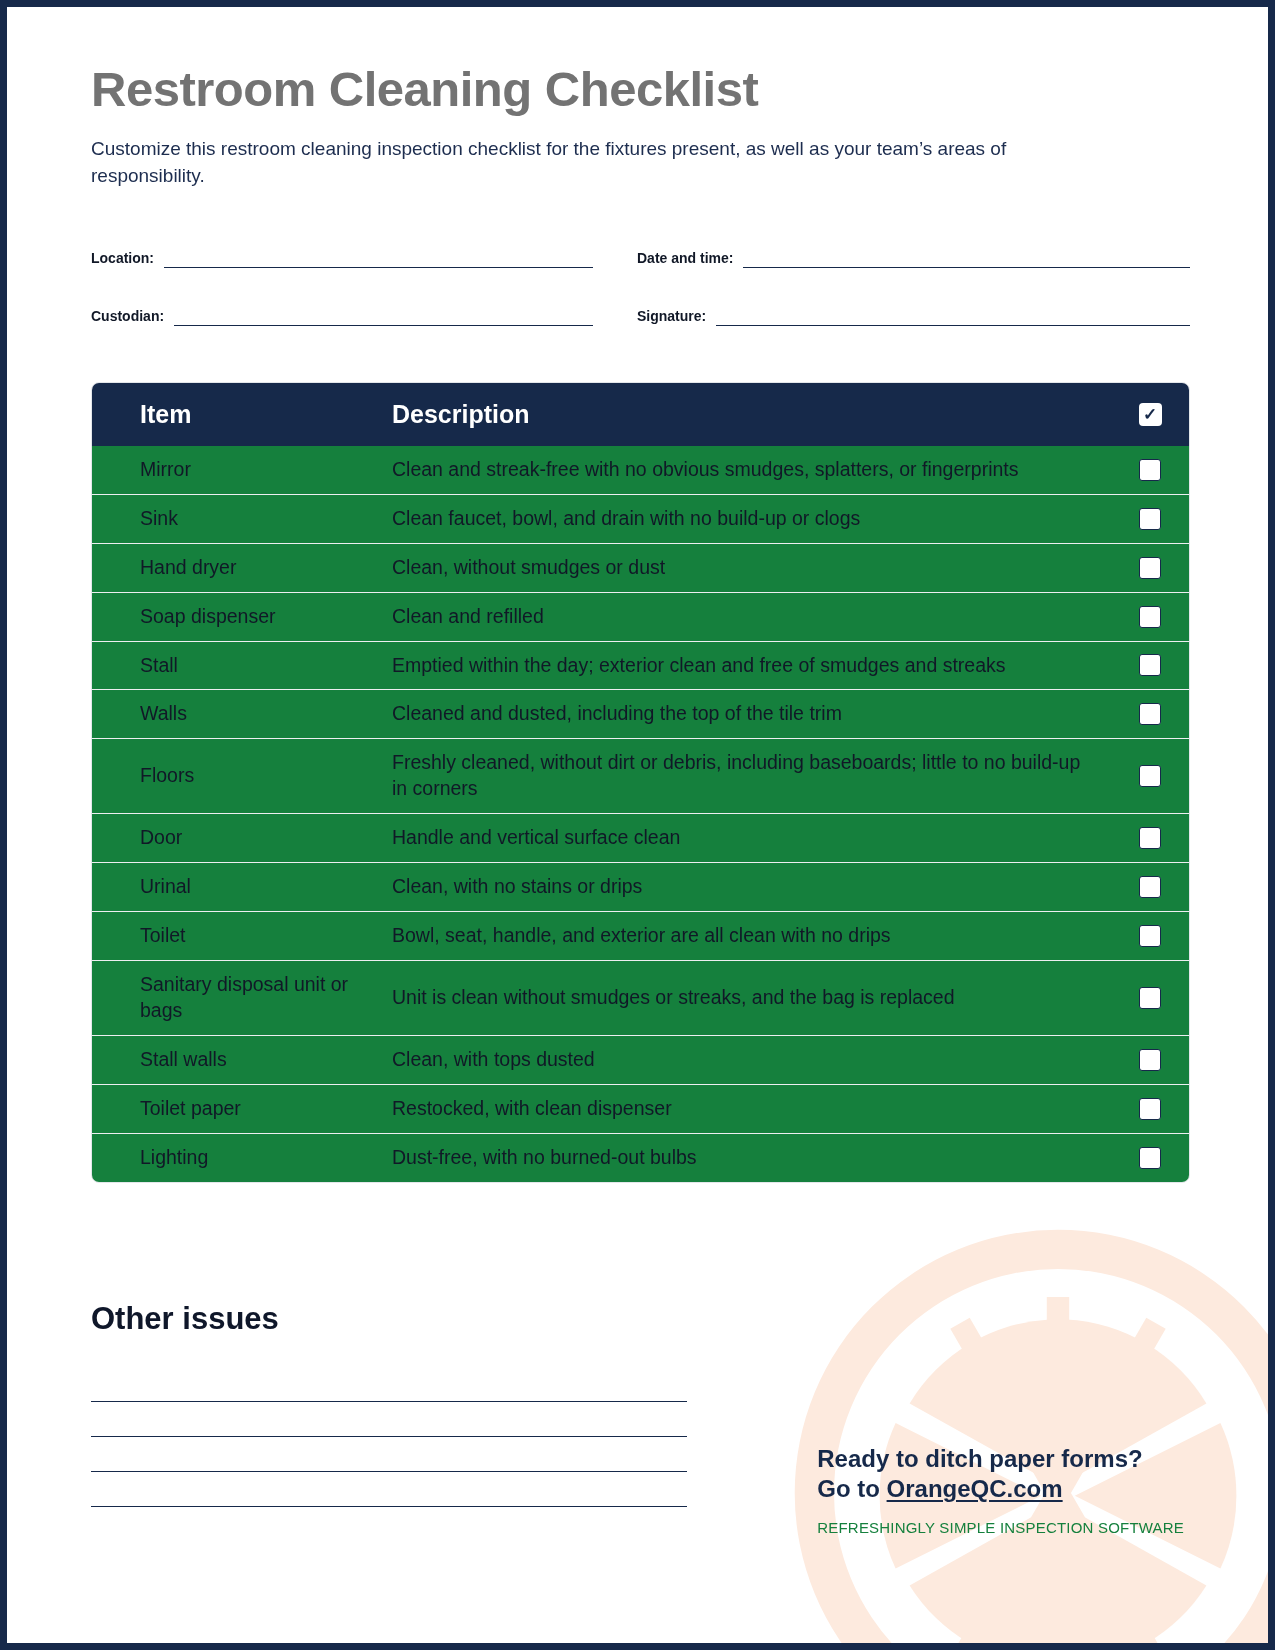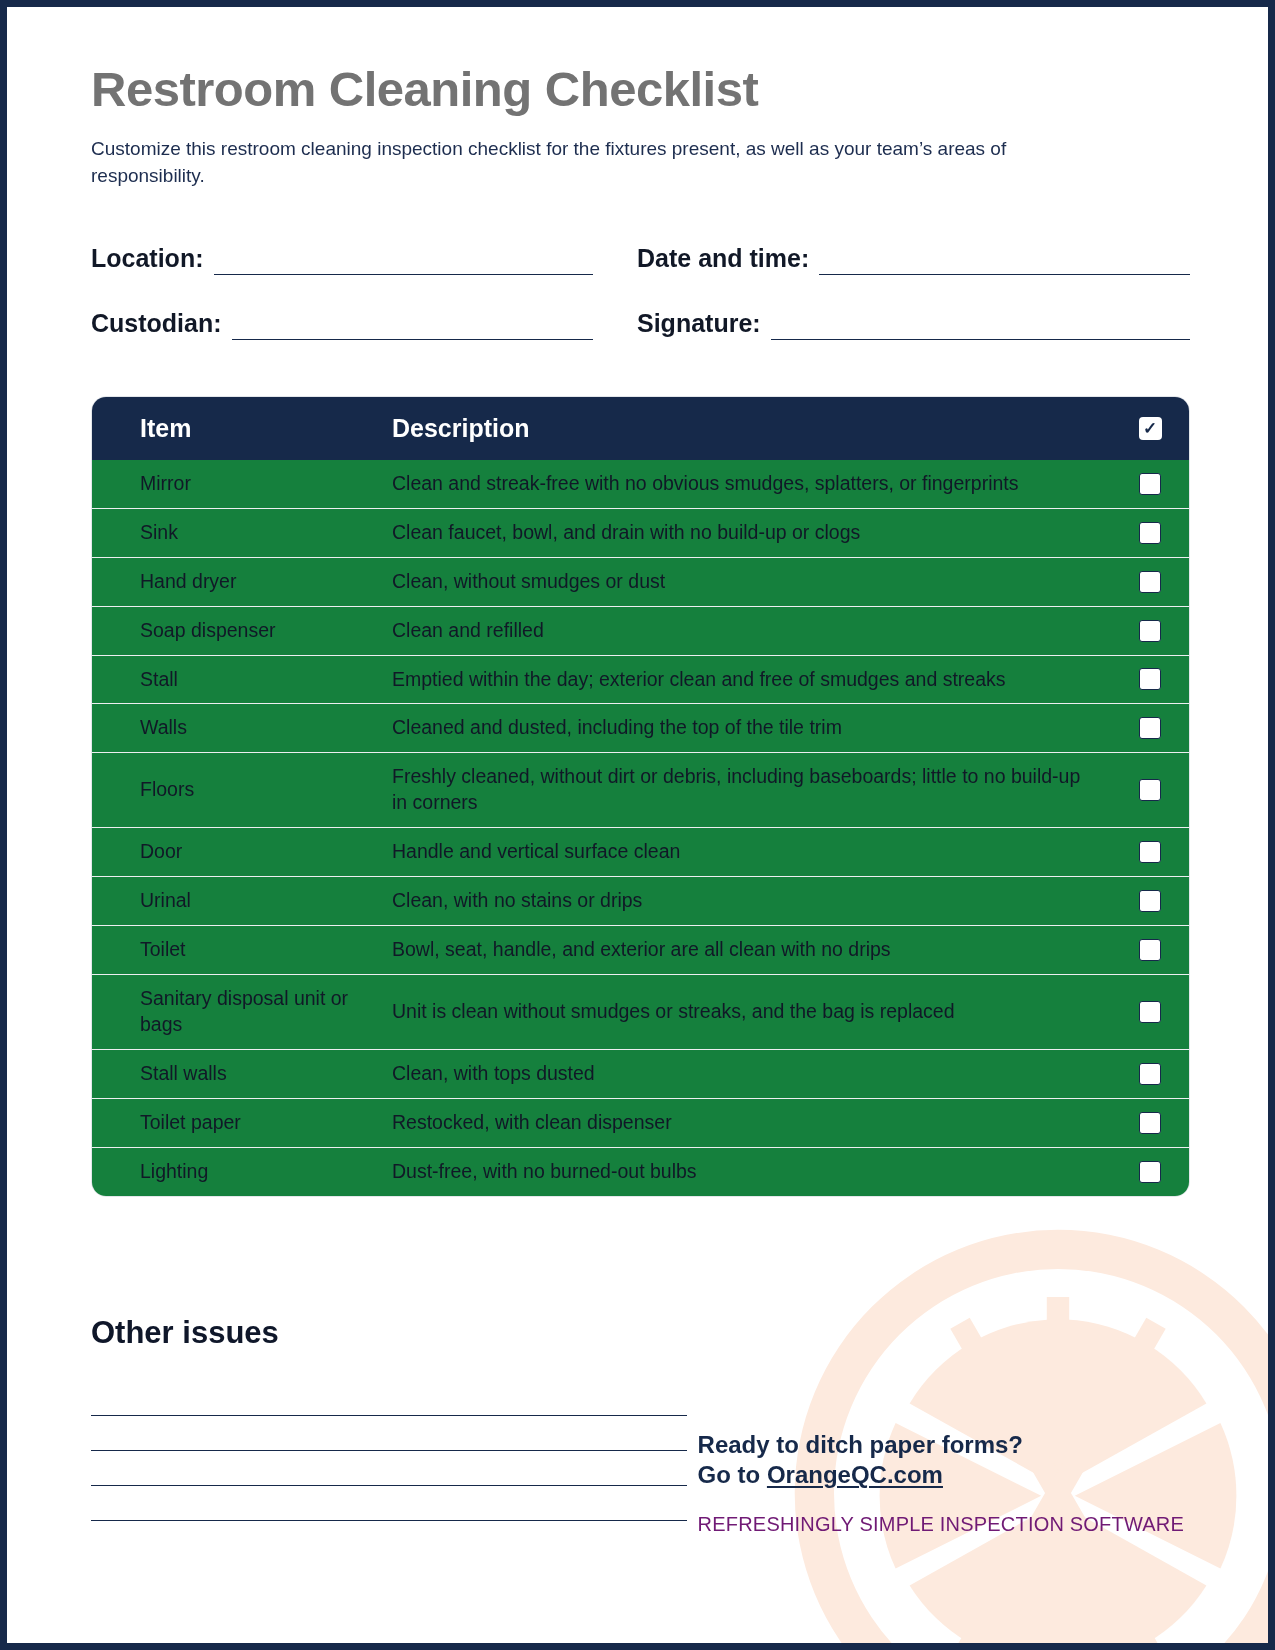--- a/index.html
+++ b/index.html
@@ -63,38 +63,38 @@
   .meta-row:last-child { margin-bottom: 0; }
 
   .field {
     display: flex;
     align-items: flex-end;
   }
   .field.left  { width: 546px; }
   .field.right { flex: 1; }
 
   .field-label {
-    font-size: 25px;
+    font-size: 14px;
     font-weight: bold;
     color: #111827;
     white-space: nowrap;
     padding-bottom: 2px;
   }
   .field-rule {
     flex: 1;
     border-bottom: 1.6px solid #16294a;
     margin-left: 10px;
     height: 24px;
   }
   .field.left .field-rule { margin-right: 44px; }
 
   
   .table {
     margin-top: 56px;
-    border-radius: 15px;
+    border-radius: 8px;
     overflow: hidden;
     border: 1px solid #e3e6ea;
     background: #fbfbfc;
   }
 
   .thead {
     display: flex;
     align-items: center;
     background: #16294a;
     color: #ffffff;
@@ -191,24 +191,24 @@
     font-weight: bold;
     color: #16294a;
     line-height: 1.28;
   }
   .promo-link {
     color: #16294a;
     text-decoration: underline;
     text-underline-offset: 3px;
   }
   .promo-tag {
-    margin-top: 22px;
-    font-size: 20px;
+    margin-top: 14px;
+    font-size: 15px;
     letter-spacing: 0.2px;
-    color: #701a75;
+    color: #15803d;
   }
 </style>
 </head>
 <body>
 
 <svg id="watermark" viewBox="0 0 200 200" aria-hidden="true">
   <g fill="#fdeade">
     <path d="M100 6a94 94 0 1 0 0 188 94 94 0 0 0 0-188zm0 14a80 80 0 1 1 0 160 80 80 0 0 1 0-160z"></path>
     <path d="M96 30h8v140h-8z"></path>
     <path d="M30 96h140v8H30z" transform="rotate(60 100 100)"></path>

